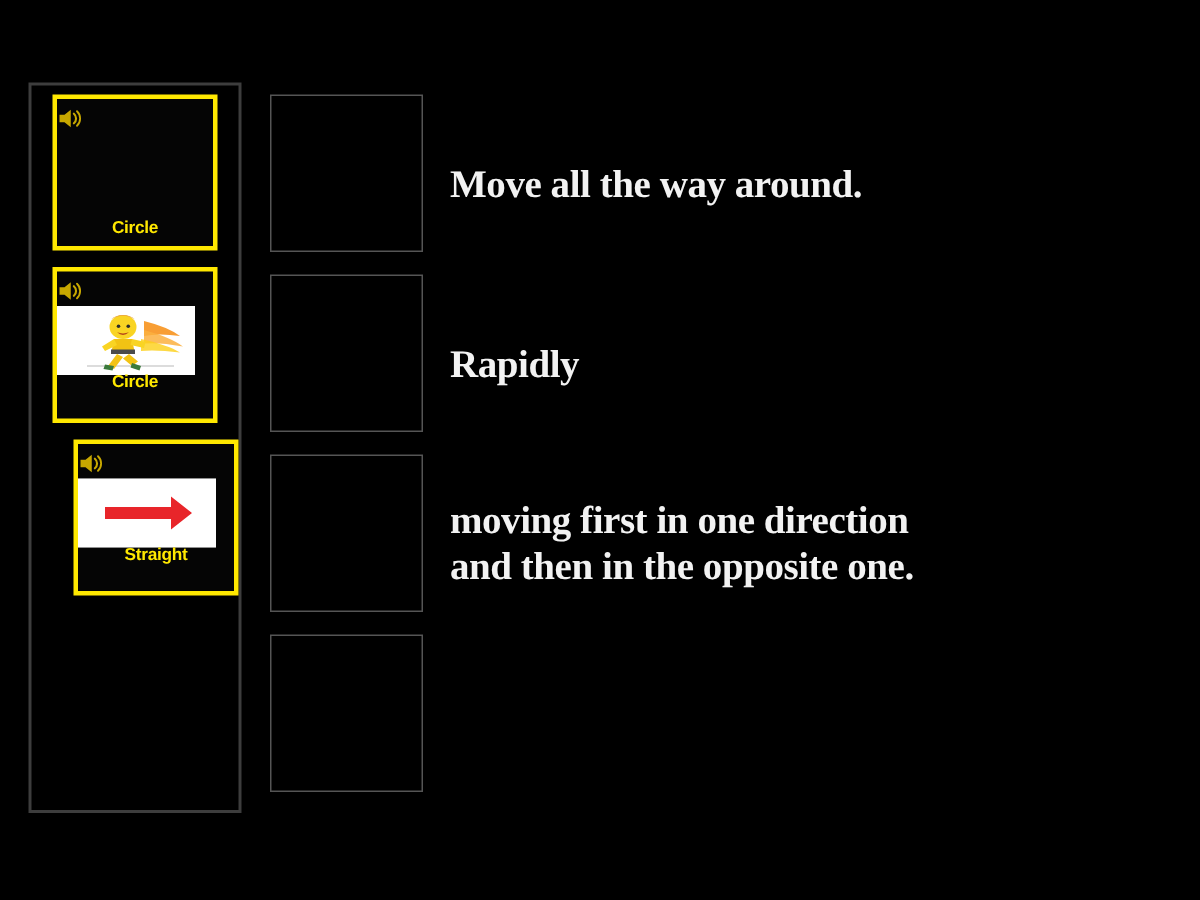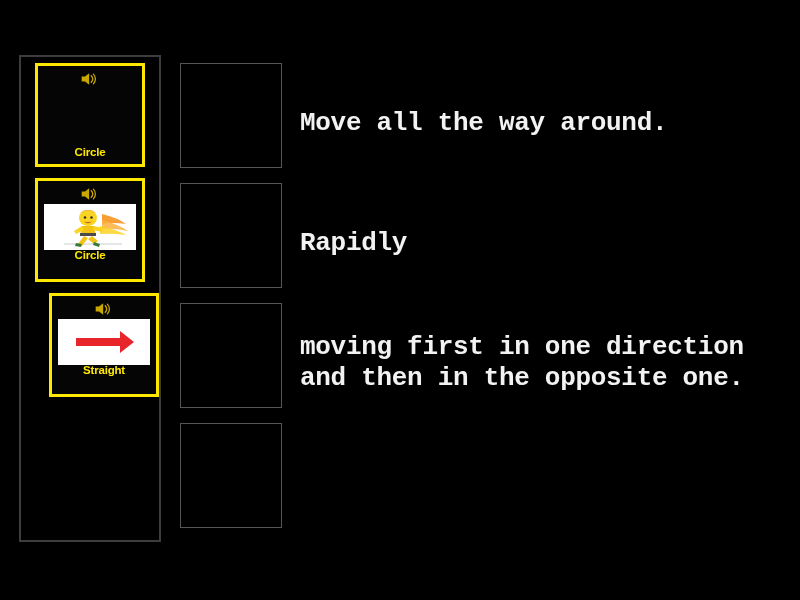--- a/index.html
+++ b/index.html
@@ -32,21 +32,20 @@
   .card {
     position: relative;
     width: 110px;
     height: 104px;
     margin: 0 auto 11px auto;
     border: 3px solid #FFE800;
     box-sizing: border-box;
     background: #050505;
     display: flex;
     flex-direction: column;
-    align-items: center;
     cursor: grab;
   }
   .card:last-child { margin-bottom: 6px; margin-left: 28px; }
 
   .speaker-icon {
     margin-top: 5px;
     width: 20px;
     height: 16px;
     display: block;
     flex: 0 0 auto;
@@ -104,21 +103,21 @@
     top: 63px;
     width: 470px;
   }
   .answer-row {
     height: 120px;
     display: flex;
     align-items: center;
   }
   .answer-text {
     color: #f2f2f2;
-    font-family: Liberation Mono, monospace;
+    font-family: Liberation Serif, serif;
     font-weight: bold;
     font-size: 26px;
     line-height: 1.18;
     letter-spacing: -0.3px;
   }
 </style>
 </head>
 <body>
 
 <div class="cards-panel">

